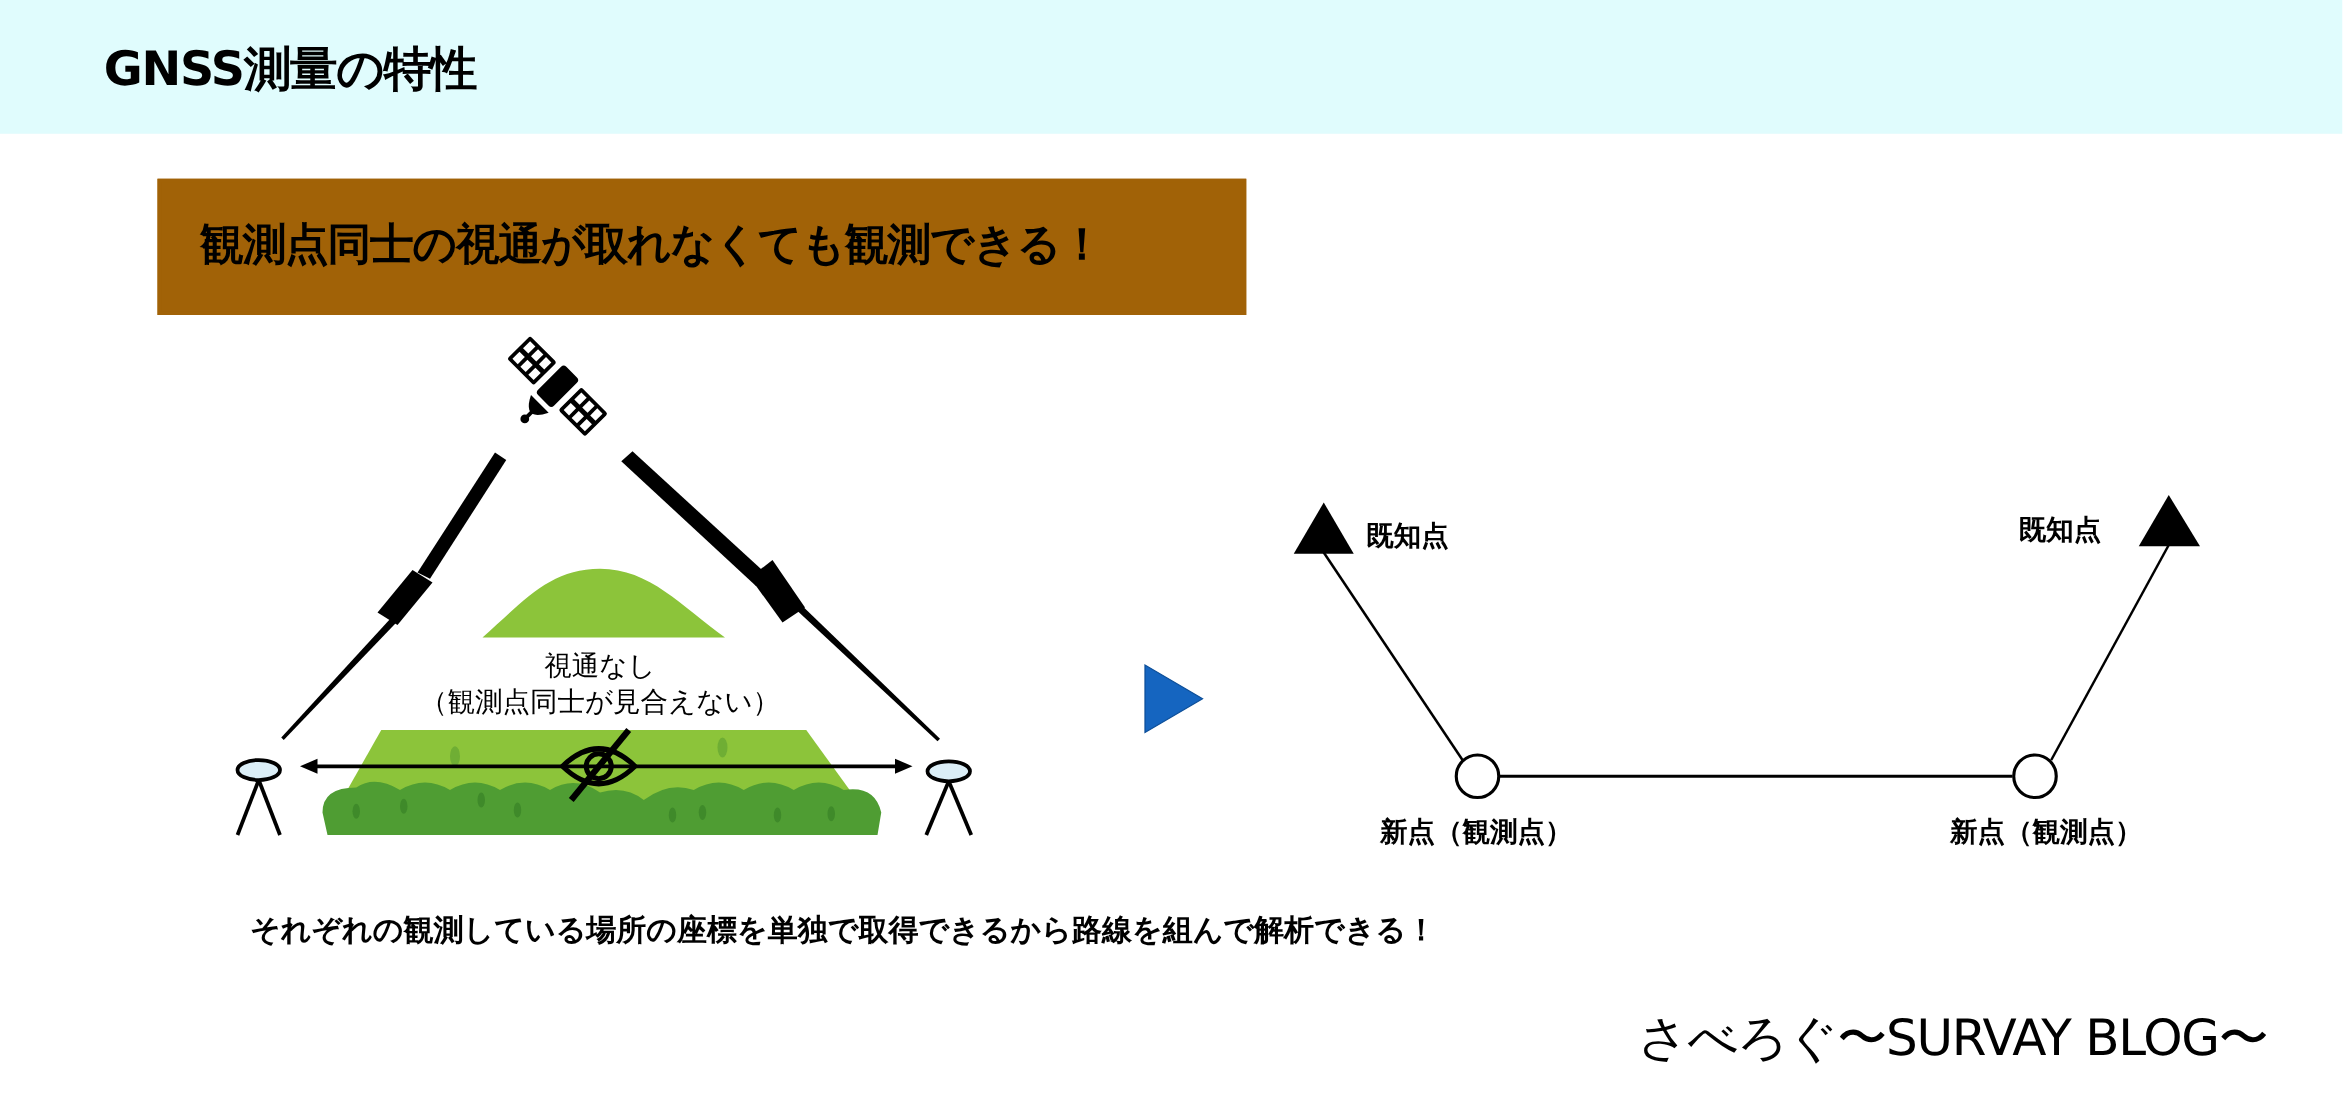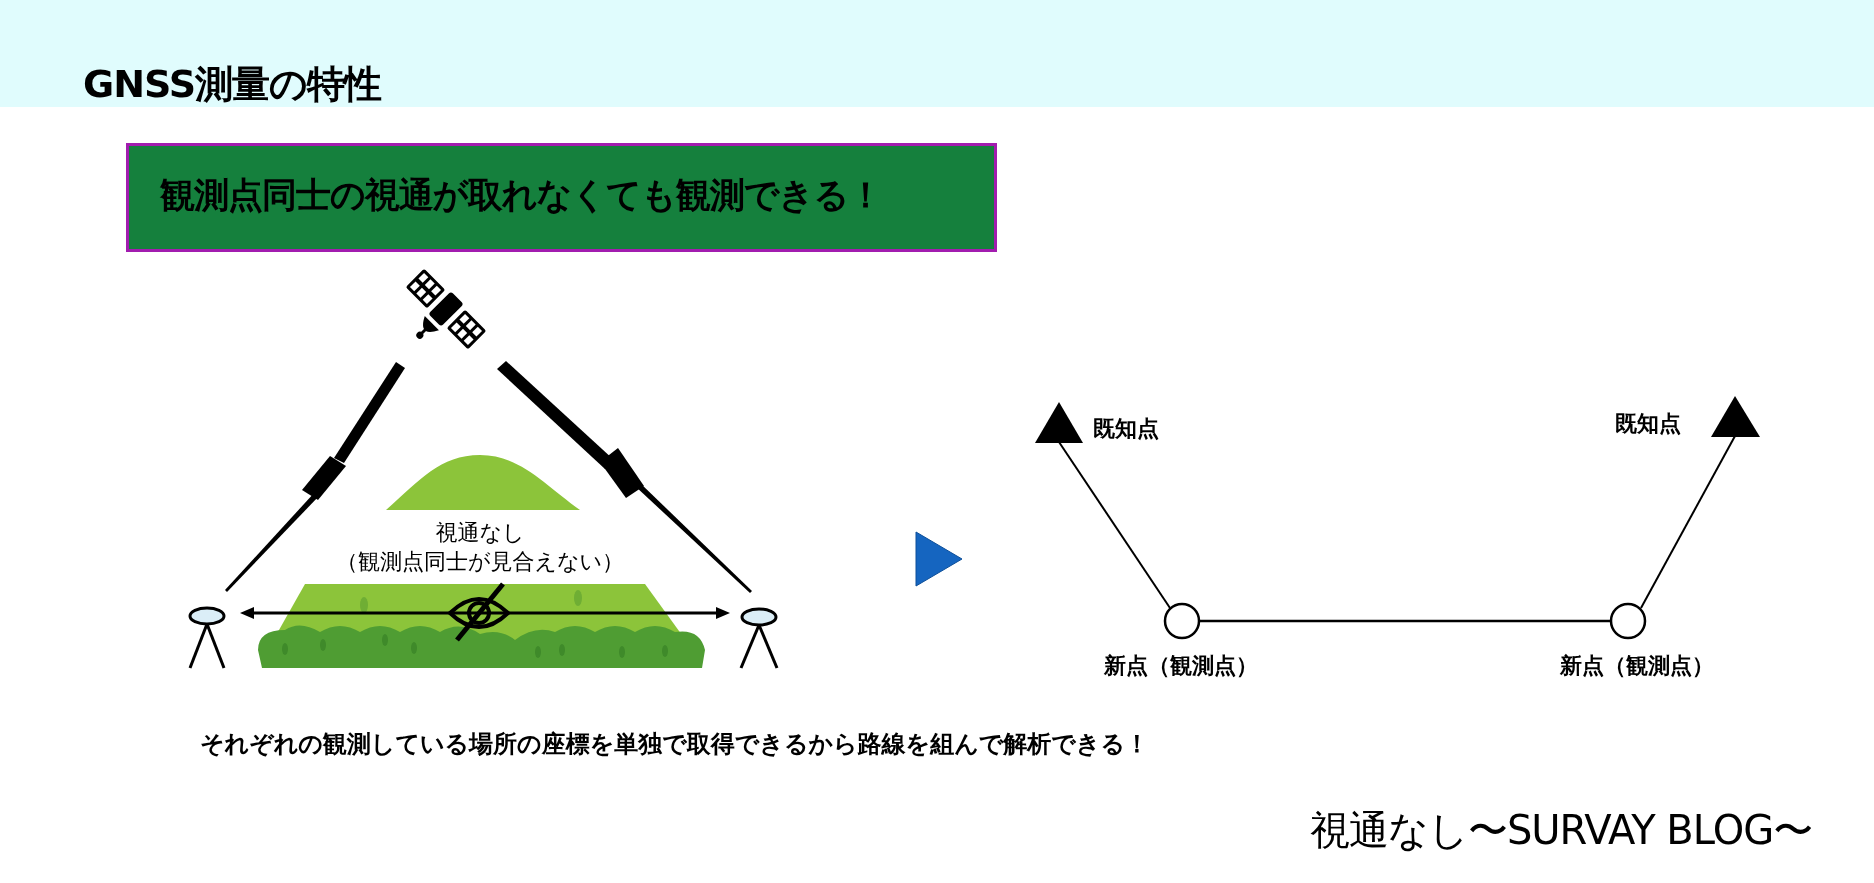--- a/index.html
+++ b/index.html
@@ -8,25 +8,25 @@
     background: #ffffff;
     font-family: "DejaVu Sans", "Liberation Sans", sans-serif;
     color: #000;
   }
   .header {
     position: absolute; left: 0; top: 0; width: 1874px; height: 107px;
     background: #e0fcfd;
   }
   .page-title {
     position: absolute; left: 83px; top: 30px;
-    font-size: 38px; font-weight: bold; letter-spacing: -1px; white-space: nowrap; margin-top: 29px;
+    font-size: 38px; font-weight: bold; letter-spacing: -1px; white-space: nowrap;
   }
   .callout {
     position: absolute; left: 126px; top: 143px; width: 865px; height: 103px;
-    background: #15803d; border: 3px solid #a21caf;
+    background: #a16207; border: 3px solid #a16207;
   }
   .callout-text {
     position: absolute; left: 31px; top: 26px;
     font-size: 35px; font-weight: bold; letter-spacing: -1px; white-space: nowrap;
   }
   svg.diagram { position: absolute; left: 0; top: 0; }
   .svg-label { font-family: "DejaVu Sans", "Liberation Sans", sans-serif; }
   .bottom-text {
     position: absolute; left: 200px; top: 728px;
     font-size: 24px; font-weight: bold; letter-spacing: 0px; white-space: nowrap;
@@ -150,13 +150,13 @@
   <circle cx="1628" cy="621" r="17" fill="#fff" stroke="#000" stroke-width="2.5"></circle>
 
   <text class="svg-label" x="1093" y="436" font-size="22" font-weight="bold">既知点</text>
   <text class="svg-label" x="1615" y="431" font-size="22" font-weight="bold">既知点</text>
   <text class="svg-label" x="1104" y="673" font-size="22" font-weight="bold">新点（観測点）</text>
   <text class="svg-label" x="1560" y="673" font-size="22" font-weight="bold">新点（観測点）</text>
 </svg>
 
 <div class="bottom-text">それぞれの観測している場所の座標を単独で取得できるから路線を組んで解析できる！</div>
 
-<div class="watermark">視通なし〜SURVAY BLOG〜</div>
+<div class="watermark">さべろぐ〜SURVAY BLOG〜</div>
 
 </body></html>

